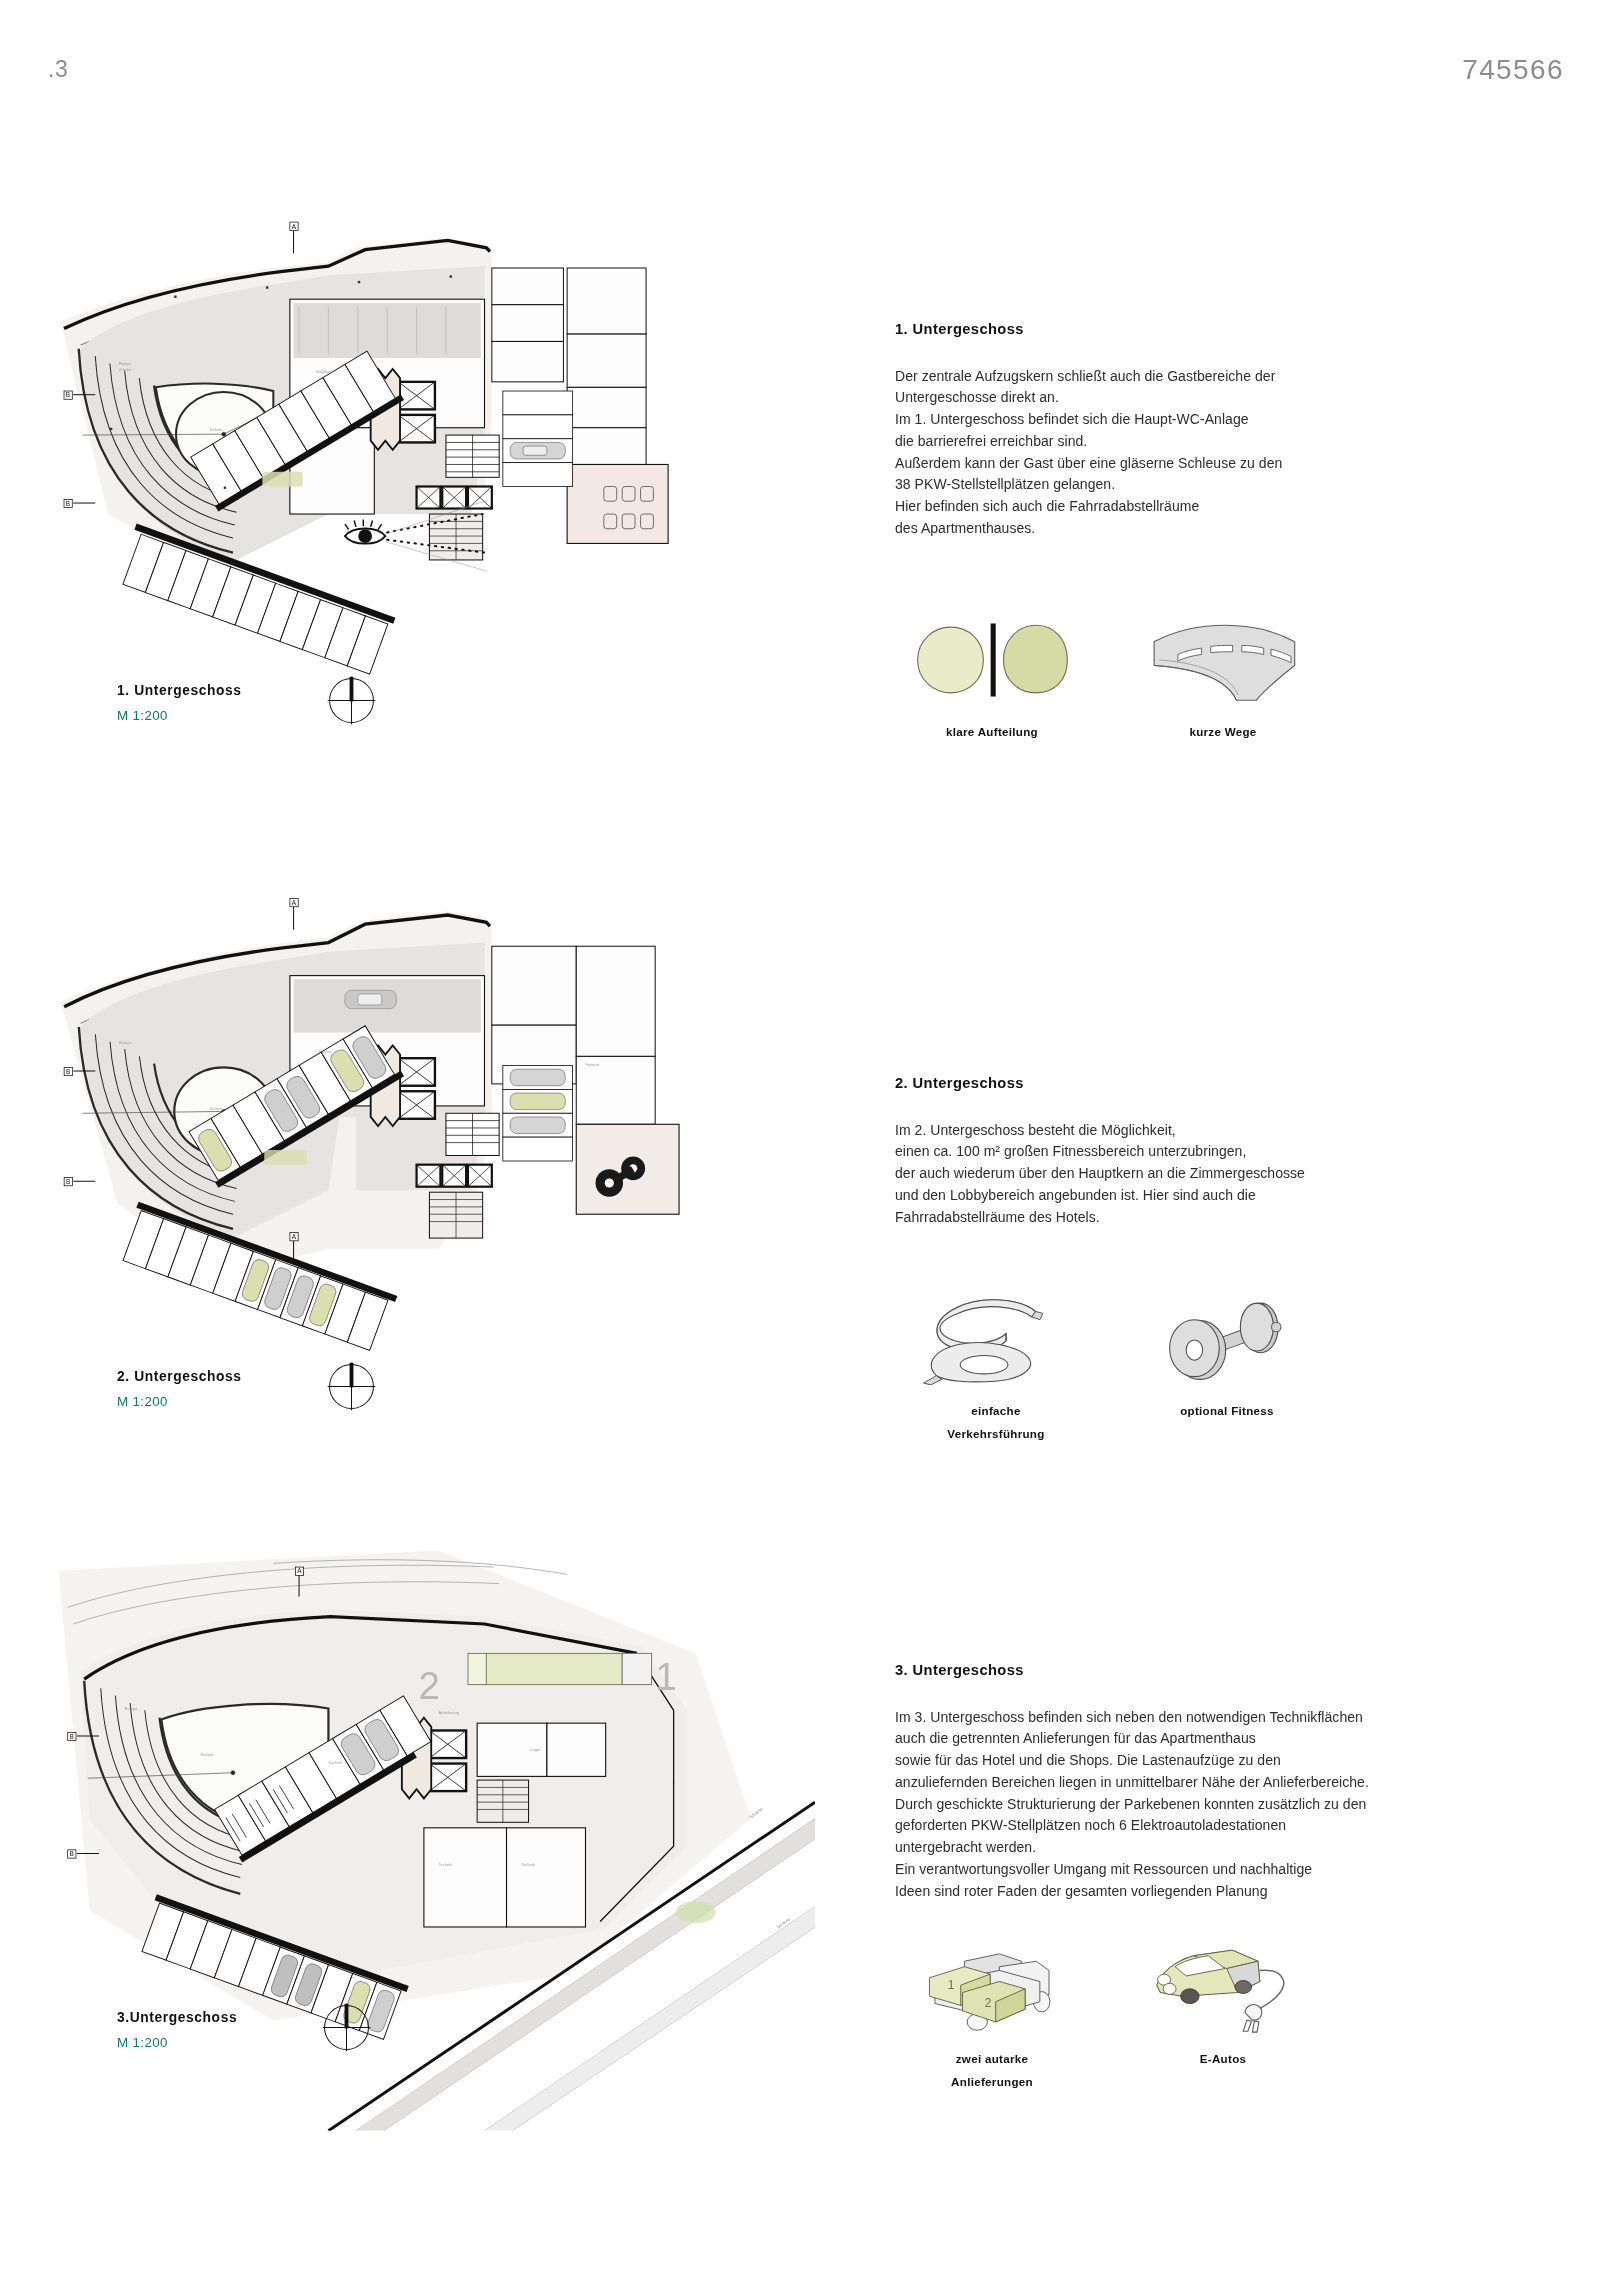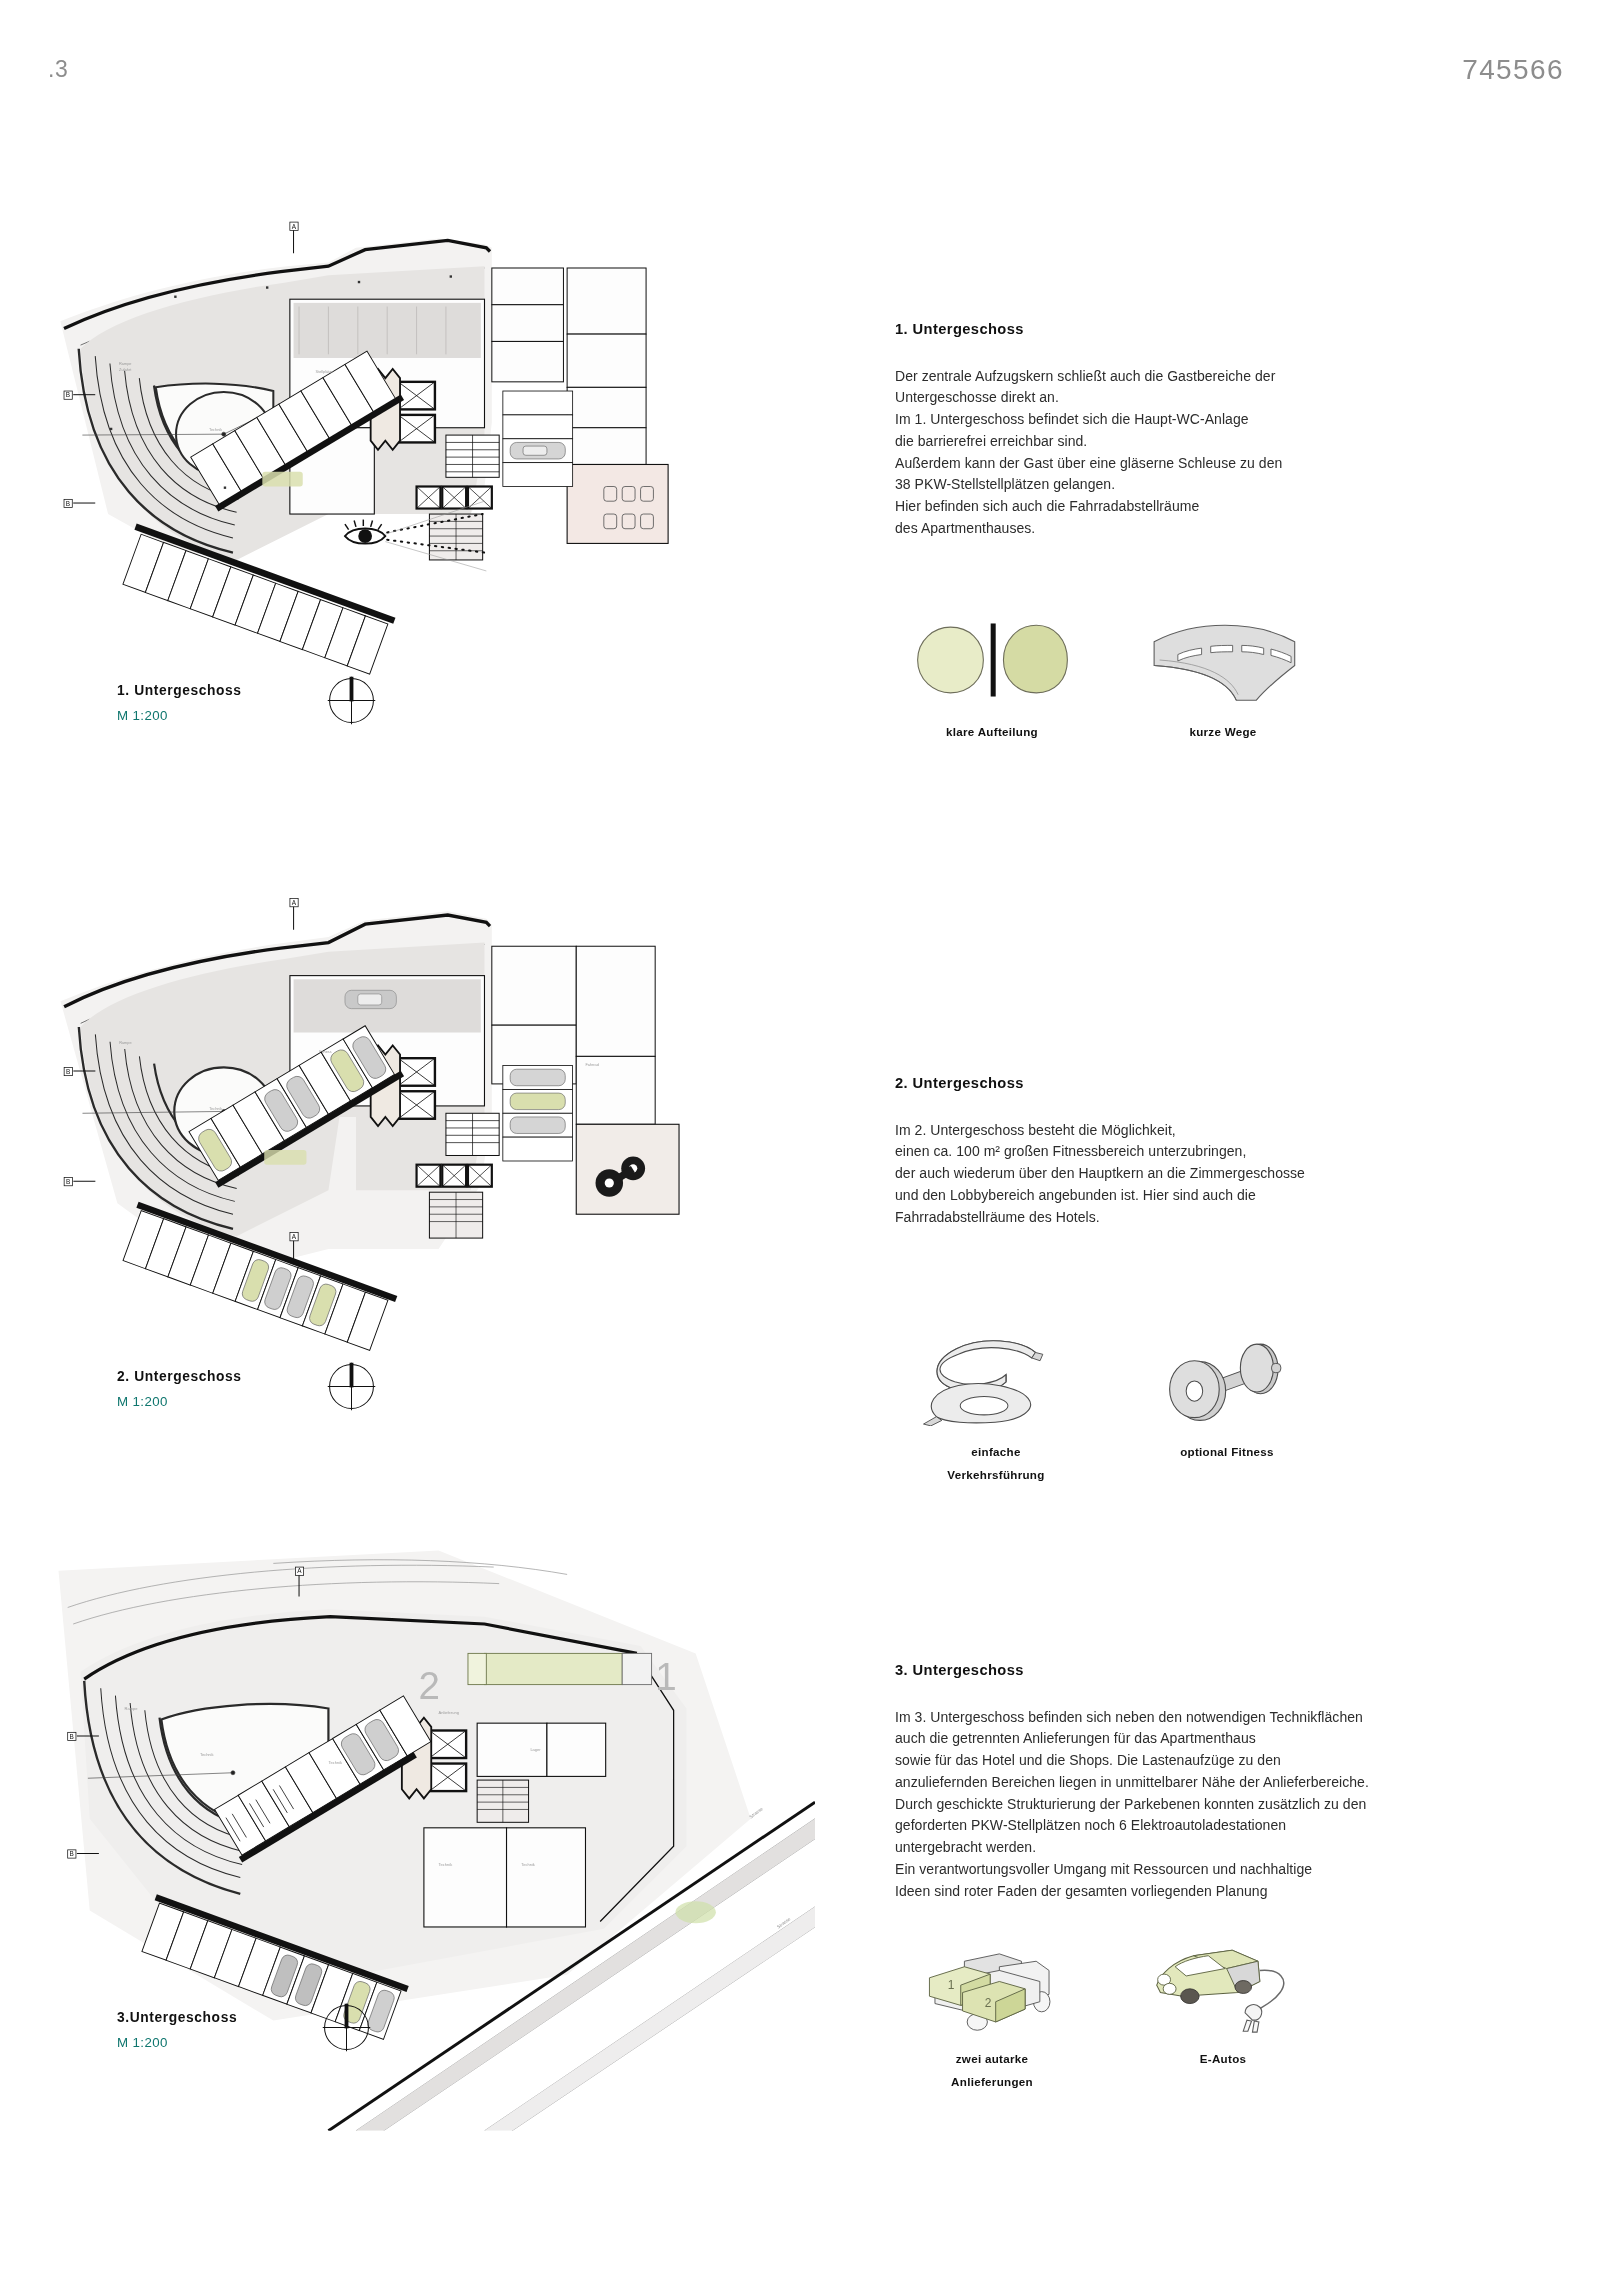--- a/index.html
+++ b/index.html
@@ -103,21 +103,21 @@
   }
   .text-body .ln { display: block; white-space: nowrap; }
 
   
   .icon-row {
     position: absolute;
     display: flex;
     gap: 57px;
   }
   #icons-1 { left: 905px; top: 404px; }
-  #icons-2 { left: 909px; top: 453px; }
+  #icons-2 { left: 909px; top: 412px; }
   #icons-3 { left: 905px; top: 399px; }
 
   .icon-cell {
     width: 174px;
     display: flex;
     flex-direction: column;
     align-items: center;
   }
   .icon-art {
     height: 90px;

